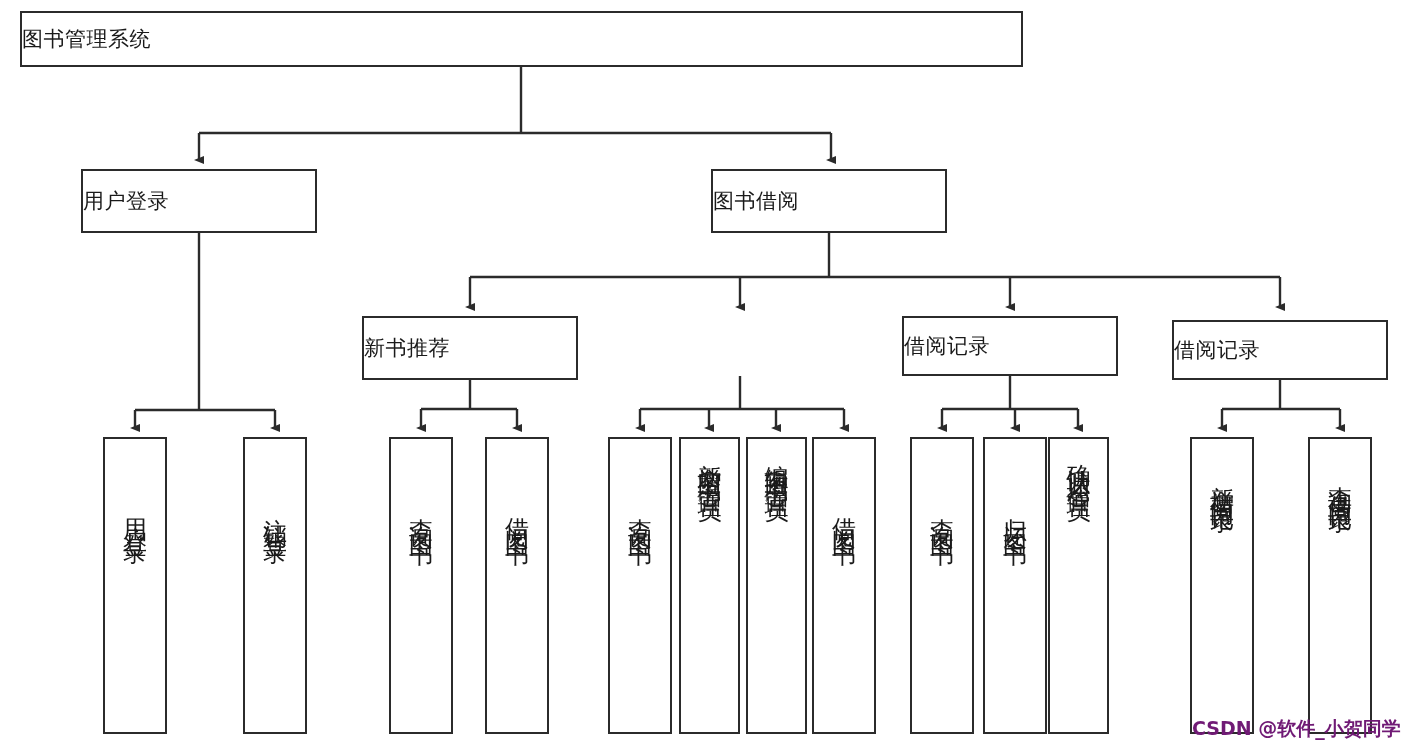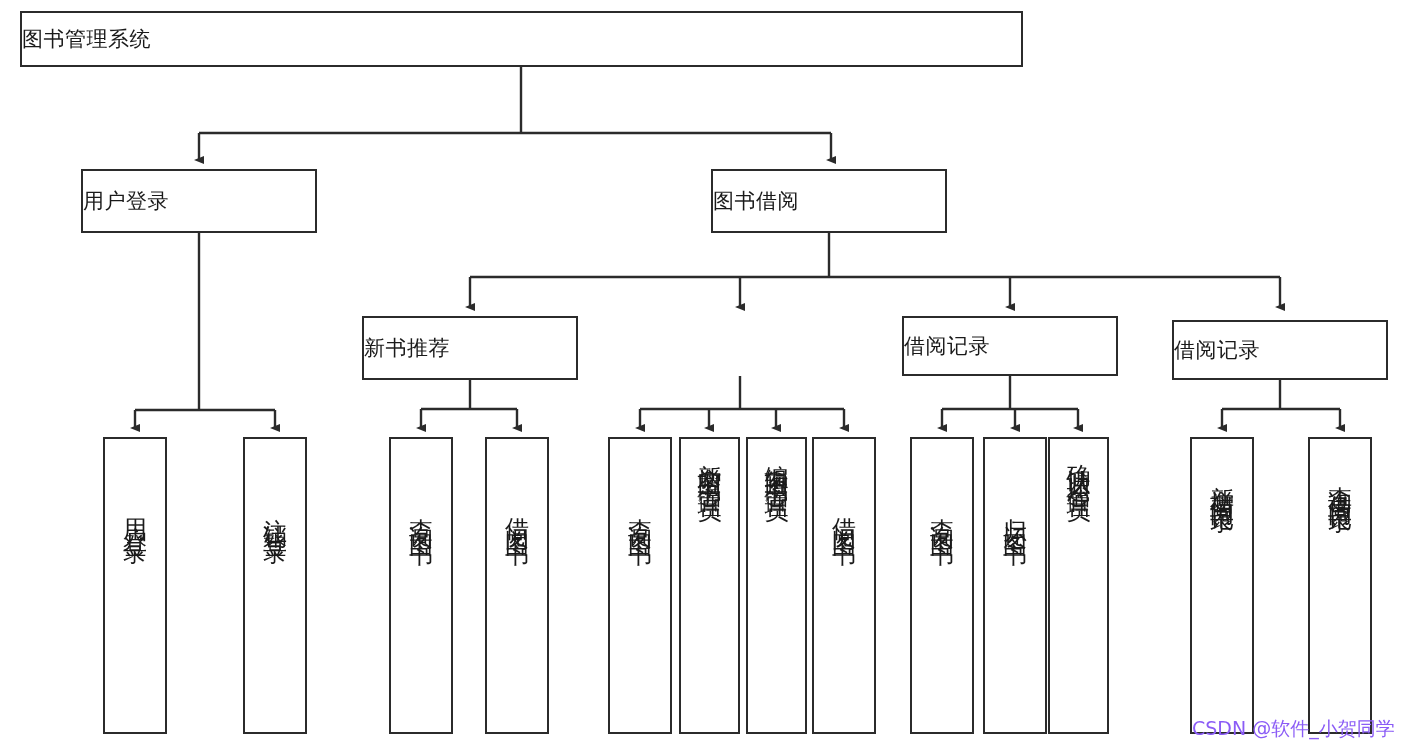--- a/index.html
+++ b/index.html
@@ -63,23 +63,24 @@
     letter-spacing: 5px;
     white-space: nowrap;
     margin: 0 auto;
   }
   .node.vert.shortlabel .label {
     letter-spacing: 8px;
   }
   .watermark {
     position: absolute;
     font-size: 19px;
-    color: #8b5cf6;
+    color: #701a75;
     white-space: nowrap;
     font-family: "DejaVu Sans", "Liberation Sans", sans-serif;
+    font-weight: bold;
   }
 </style>
 </head>
 <body>
 
 <div id="canvas">
 
   <svg class="connectors" viewBox="0 0 1405 747" xmlns="http://www.w3.org/2000/svg">
     <defs>
       <marker id="arrow" markerWidth="10" markerHeight="10" refX="5" refY="5" orient="auto" markerUnits="userSpaceOnUse">

